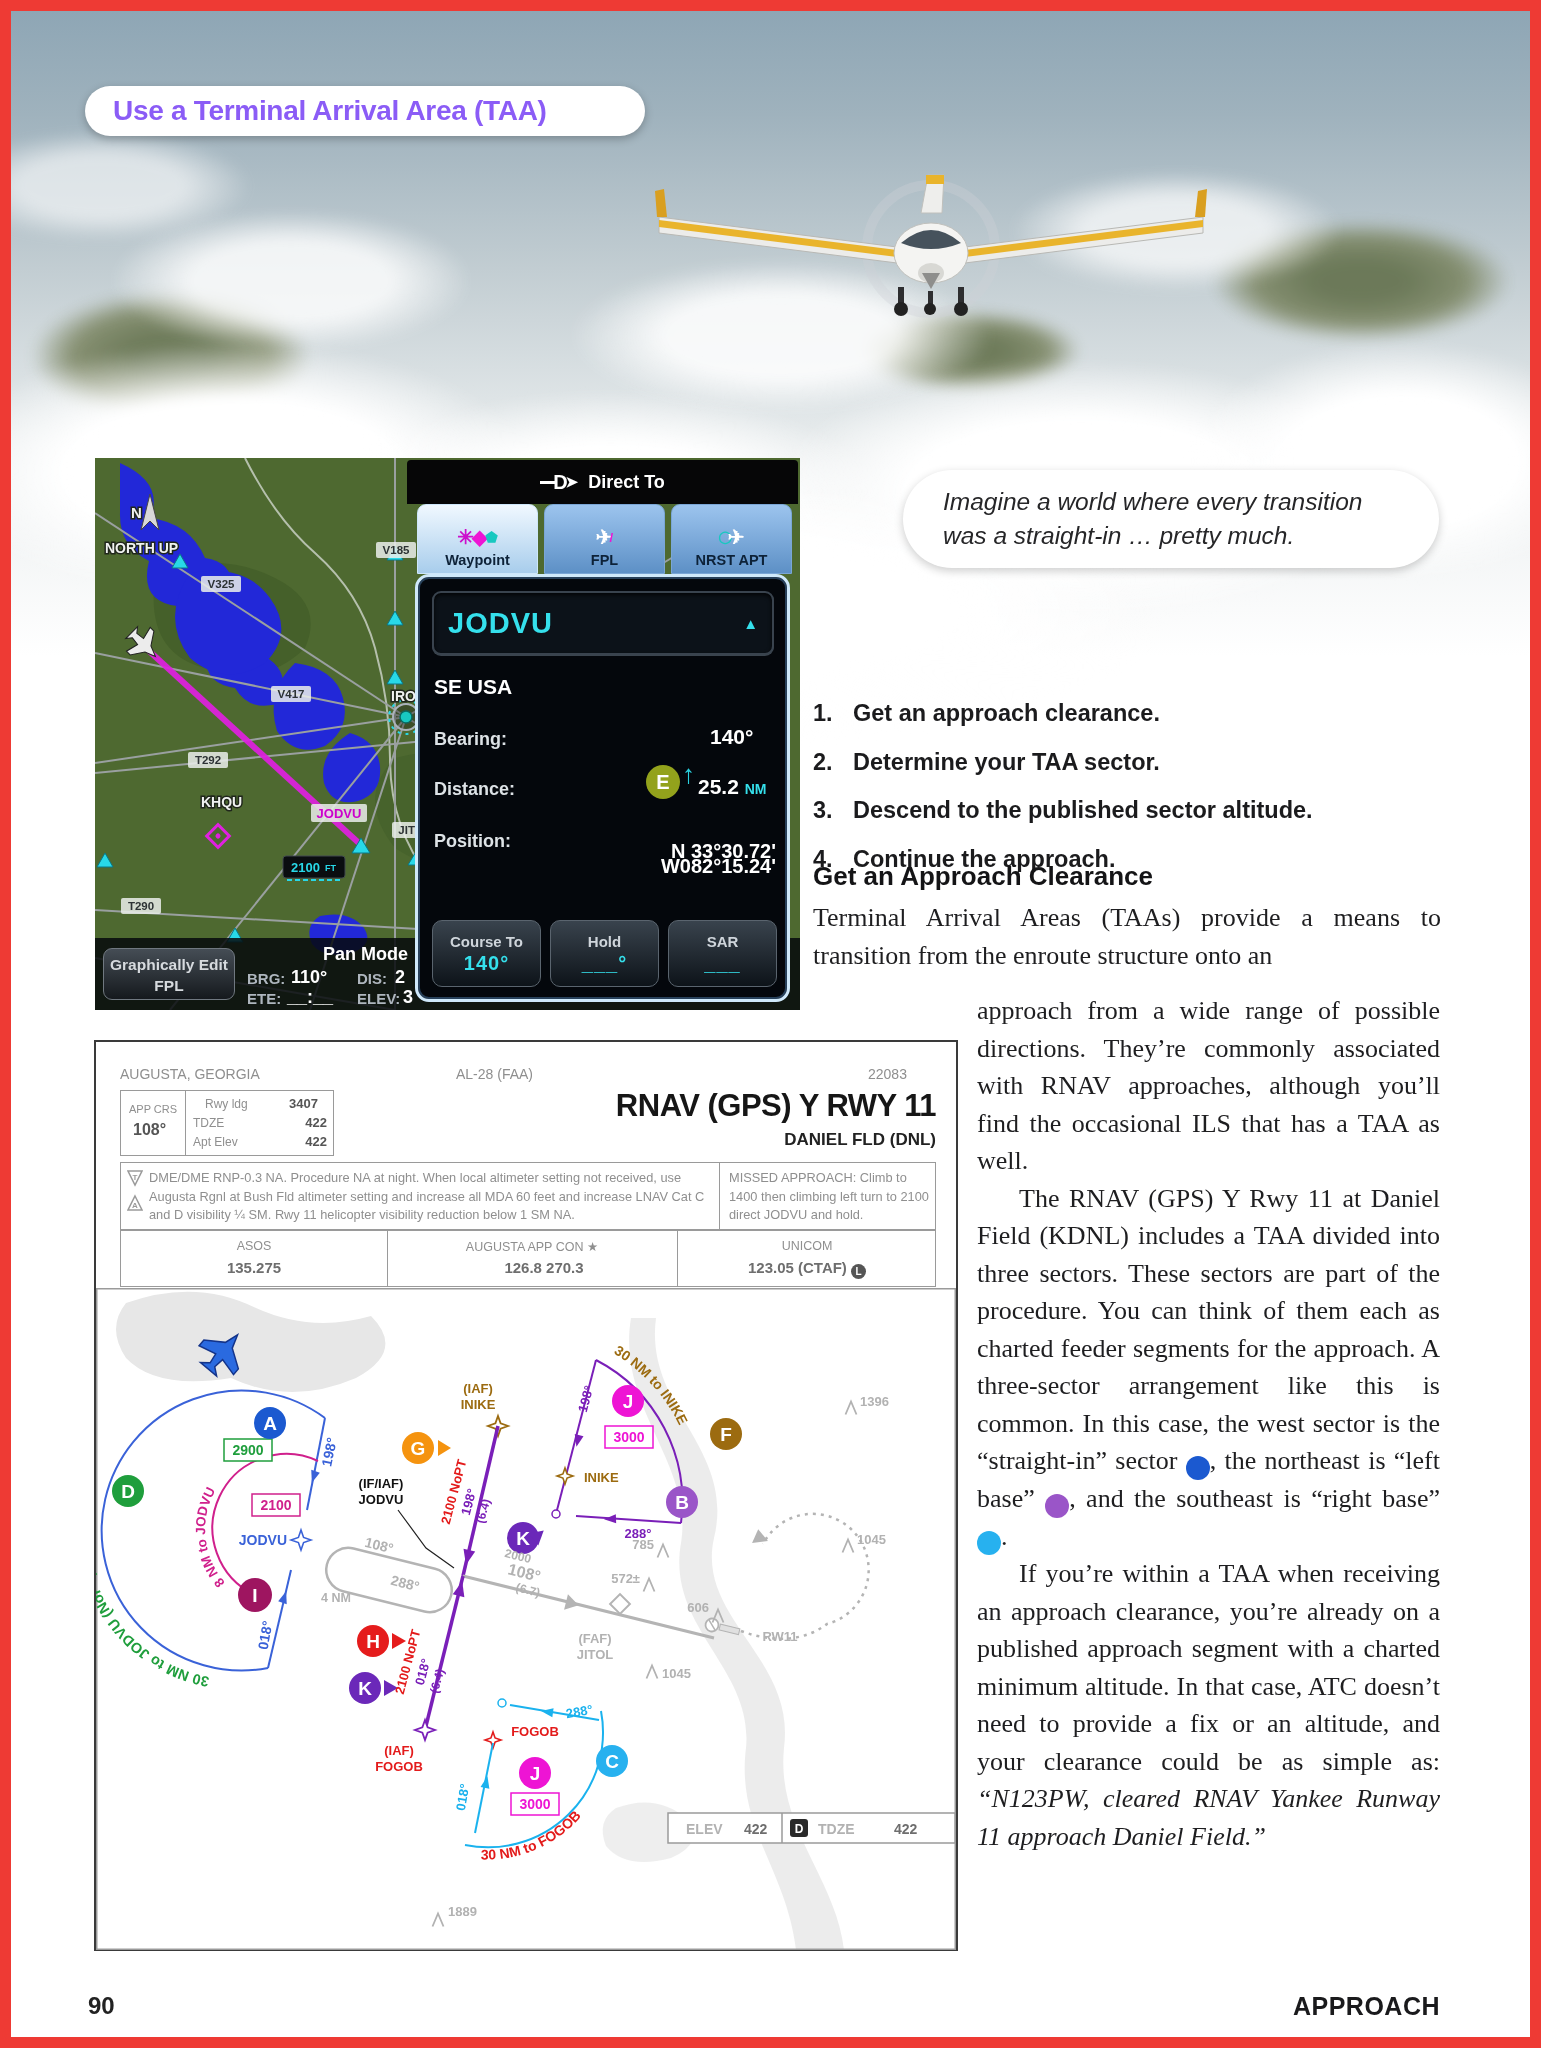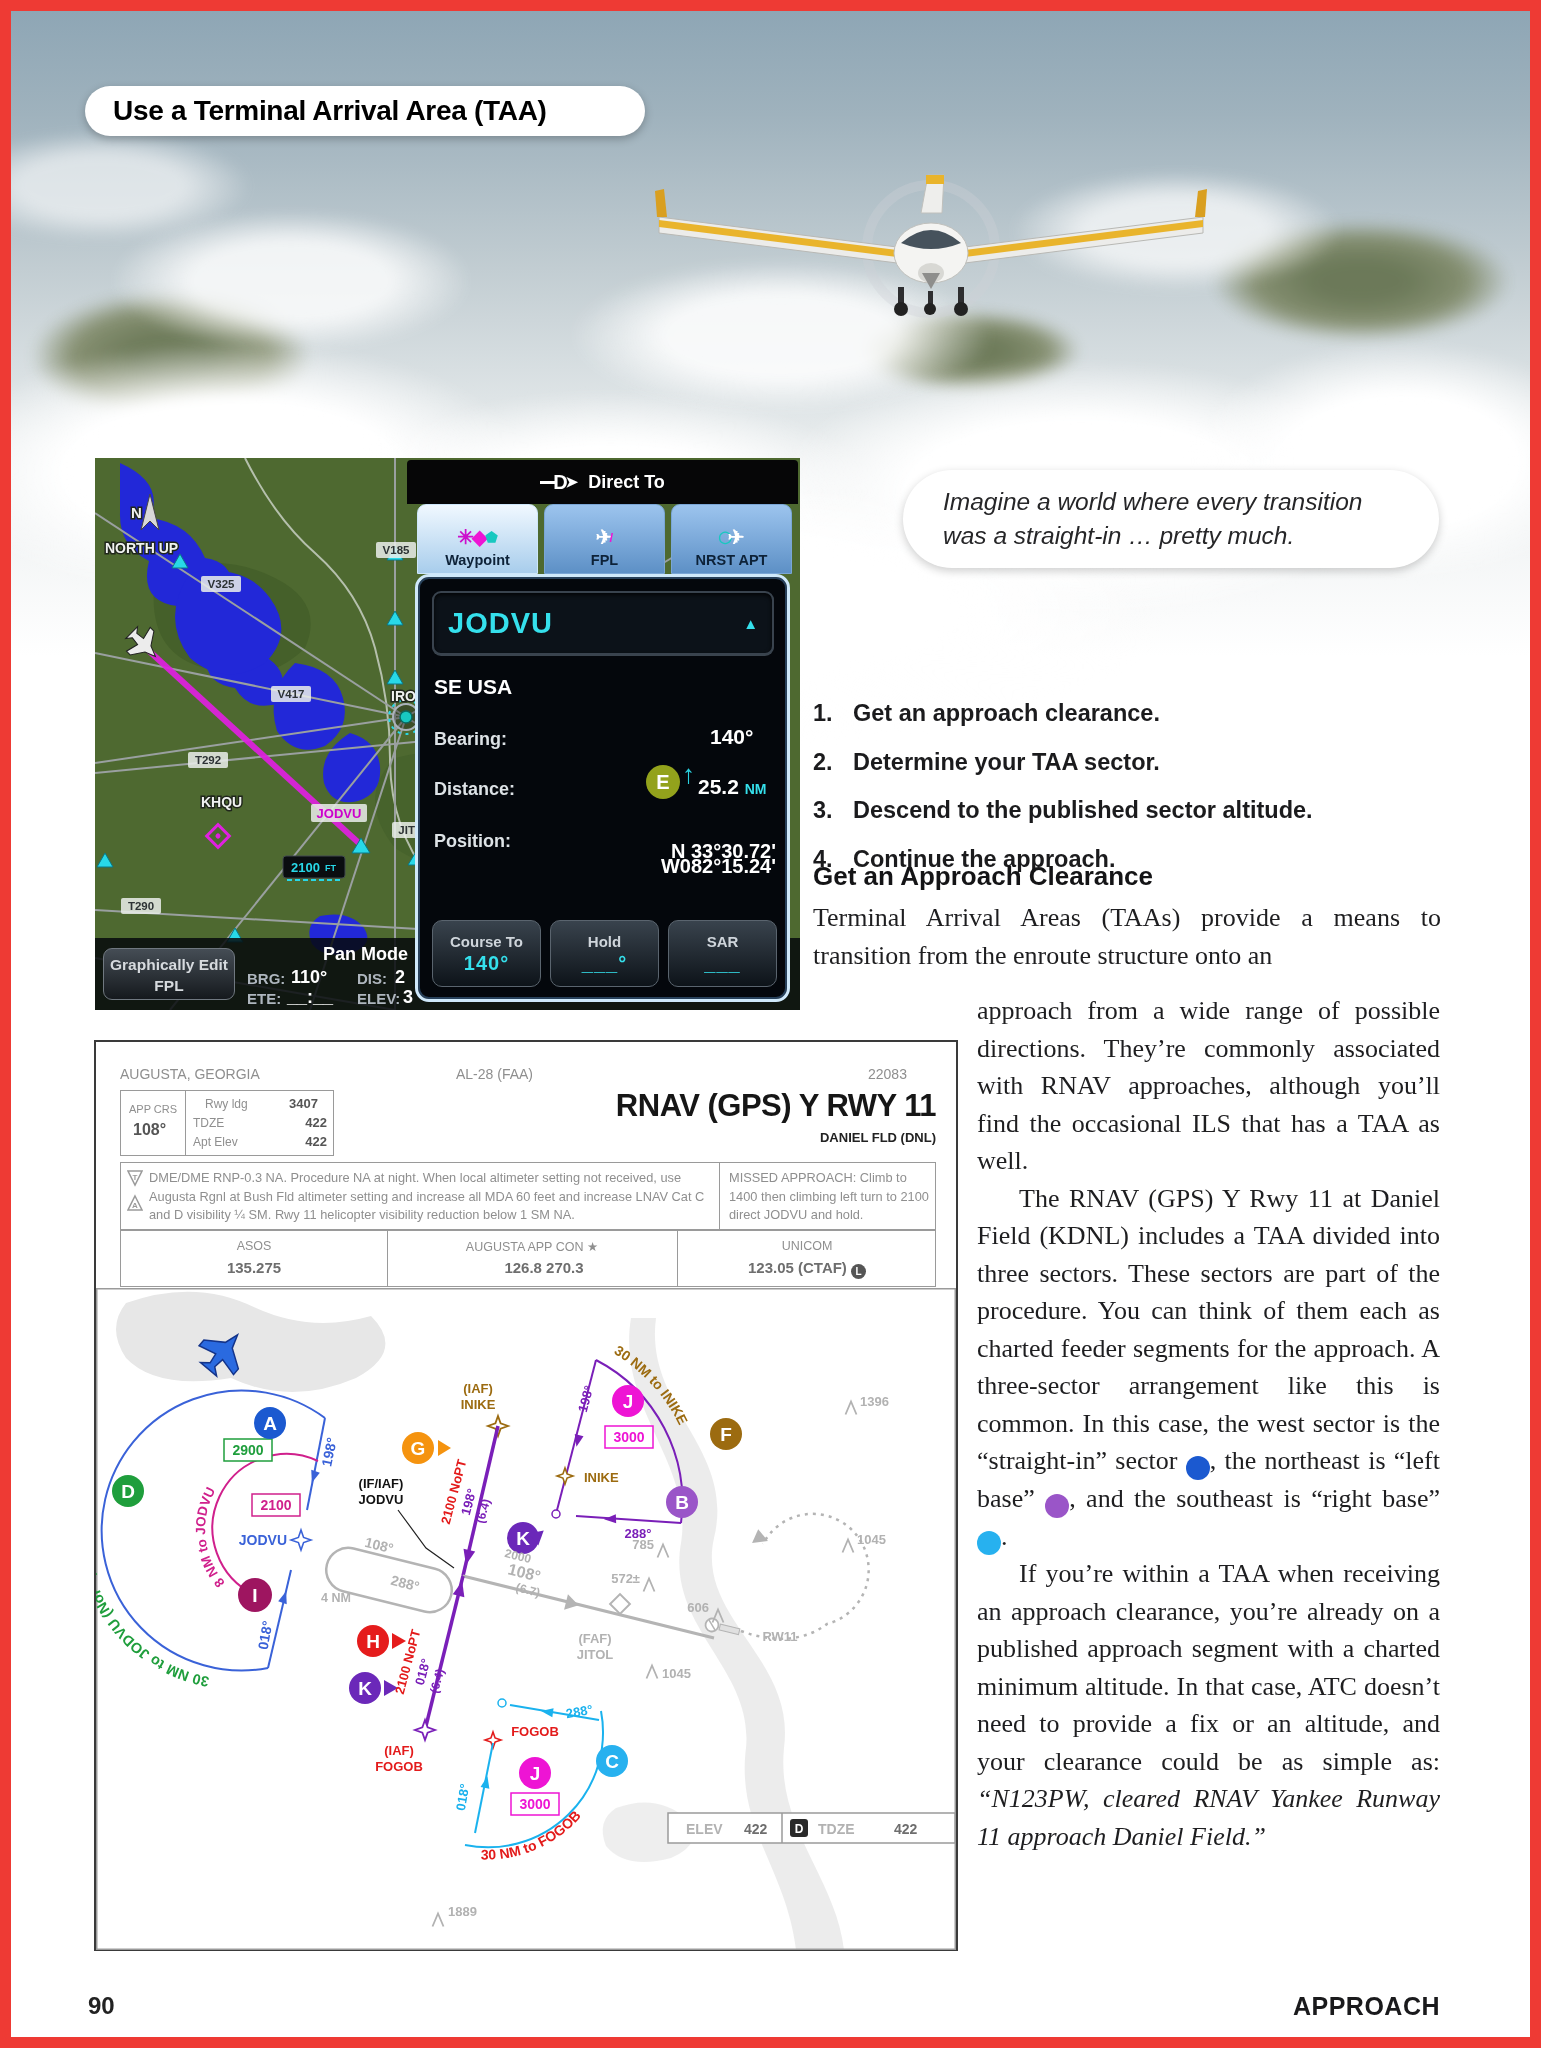--- a/index.html
+++ b/index.html
@@ -12,21 +12,21 @@
   #hero{left:11px;top:11px;width:1519px;height:645px;
         background:linear-gradient(180deg,#8ea6b5 0%,#9fb2bd 16%,#c2cdd2 40%,#e9edee 68%,#ffffff 100%);}
   .cloud{position:absolute;background:radial-gradient(closest-side,#ffffff 55%,rgba(255,255,255,0));
          border-radius:50%;filter:blur(6px);}
   .terra{position:absolute;background:radial-gradient(closest-side,#5d6b44 30%,#7a8460 70%,rgba(120,130,100,0));
          border-radius:50%;filter:blur(7px);opacity:.85;}
 
   
   #title-pill{left:85px;top:86px;width:560px;height:50px;background:#fff;border-radius:26px;
       box-shadow:0 3px 8px rgba(0,0,0,.25);display:flex;align-items:center;padding-left:28px;box-sizing:border-box;
-      font-weight:bold;font-size:28px;color:#000000;letter-spacing:-.3px;}
+      font-weight:bold;font-size:28px;color:#8b5cf6;letter-spacing:-.3px;}
   #callout{left:903px;top:470px;width:536px;height:98px;background:#fff;border-radius:49px;
       box-shadow:0 3px 10px rgba(0,0,0,.2);display:flex;align-items:center;padding:0 40px;box-sizing:border-box;
       font-style:italic;font-size:24.5px;line-height:1.4;color:#262628;}
 
   
   #steps{left:813px;top:700px;width:640px;font-weight:bold;font-size:23.5px;color:#1b1b1d;}
   .step{display:flex;height:48.5px;align-items:flex-start;}
   .step .n{width:40px;flex:0 0 40px;}
   #section-heading{left:813px;top:861px;width:640px;font-weight:bold;font-size:26px;color:#141416;}
   .serif{font-family:"Liberation Serif",serif;font-size:26px;line-height:37.5px;color:#1e1e20;text-align:justify;}
@@ -365,21 +365,21 @@
       <div class="ch-t ch-gray" style="left:8px;top:12px;font-size:11px;">APP CRS</div>
       <div class="ch-t" style="left:12px;top:30px;font-size:16px;font-weight:bold;color:#555;">108°</div>
       <div class="ch-t ch-gray" style="left:84px;top:6px;font-size:12px;">Rwy ldg</div>
       <div class="ch-t" style="left:168px;top:5px;width:46px;text-align:left;font-size:13px;font-weight:bold;color:#555;">3407</div>
       <div class="ch-t ch-gray" style="left:72px;top:25px;font-size:12px;">TDZE</div>
       <div class="ch-t" style="left:160px;top:24px;width:46px;text-align:right;font-size:13px;font-weight:bold;color:#555;">422</div>
       <div class="ch-t ch-gray" style="left:72px;top:44px;font-size:12px;">Apt Elev</div>
       <div class="ch-t" style="left:160px;top:43px;width:46px;text-align:right;font-size:13px;font-weight:bold;color:#555;">422</div>
     </div>
     <div class="ch-t" style="left:380px;top:46px;width:460px;text-align:right;font-size:31px;font-weight:bold;color:#161616;letter-spacing:-.5px;">RNAV (GPS) Y RWY 11</div>
-    <div class="ch-t" style="left:540px;top:88px;width:300px;text-align:right;font-size:13px;font-weight:bold;color:#222;">DANIEL FLD (DNL)</div>
+    <div class="ch-t" style="left:540px;top:88px;width:300px;text-align:right;font-size:17px;font-weight:bold;color:#222;">DANIEL FLD (DNL)</div>
 
     <div class="chbox" style="left:24px;top:120px;width:816px;height:68px;">
       <svg width="16" height="52" style="position:absolute;left:6px;top:7px;">
         <polygon points="1,1 15,1 8,15" fill="none" stroke="#9a9a9a" stroke-width="1.5"></polygon>
         <text x="8" y="10" text-anchor="middle" font-size="8" fill="#9a9a9a" font-weight="bold">T</text>
         <polygon points="8,26 15,40 1,40" fill="none" stroke="#9a9a9a" stroke-width="1.5"></polygon>
         <text x="8" y="38" text-anchor="middle" font-size="8" fill="#9a9a9a" font-weight="bold">A</text>
       </svg>
       <div class="ch-gray" style="position:absolute;left:28px;top:6px;width:562px;font-size:12.8px;line-height:1.45;">DME/DME RNP-0.3 NA. Procedure NA at night. When local altimeter setting not received, use Augusta Rgnl at Bush Fld altimeter setting and increase all MDA 60 feet and increase LNAV Cat C and D visibility ¼ SM. Rwy 11 helicopter visibility reduction below 1 SM NA.</div>
       <div style="position:absolute;left:598px;top:0;bottom:0;border-left:1.5px solid #9a9a9a;"></div>

